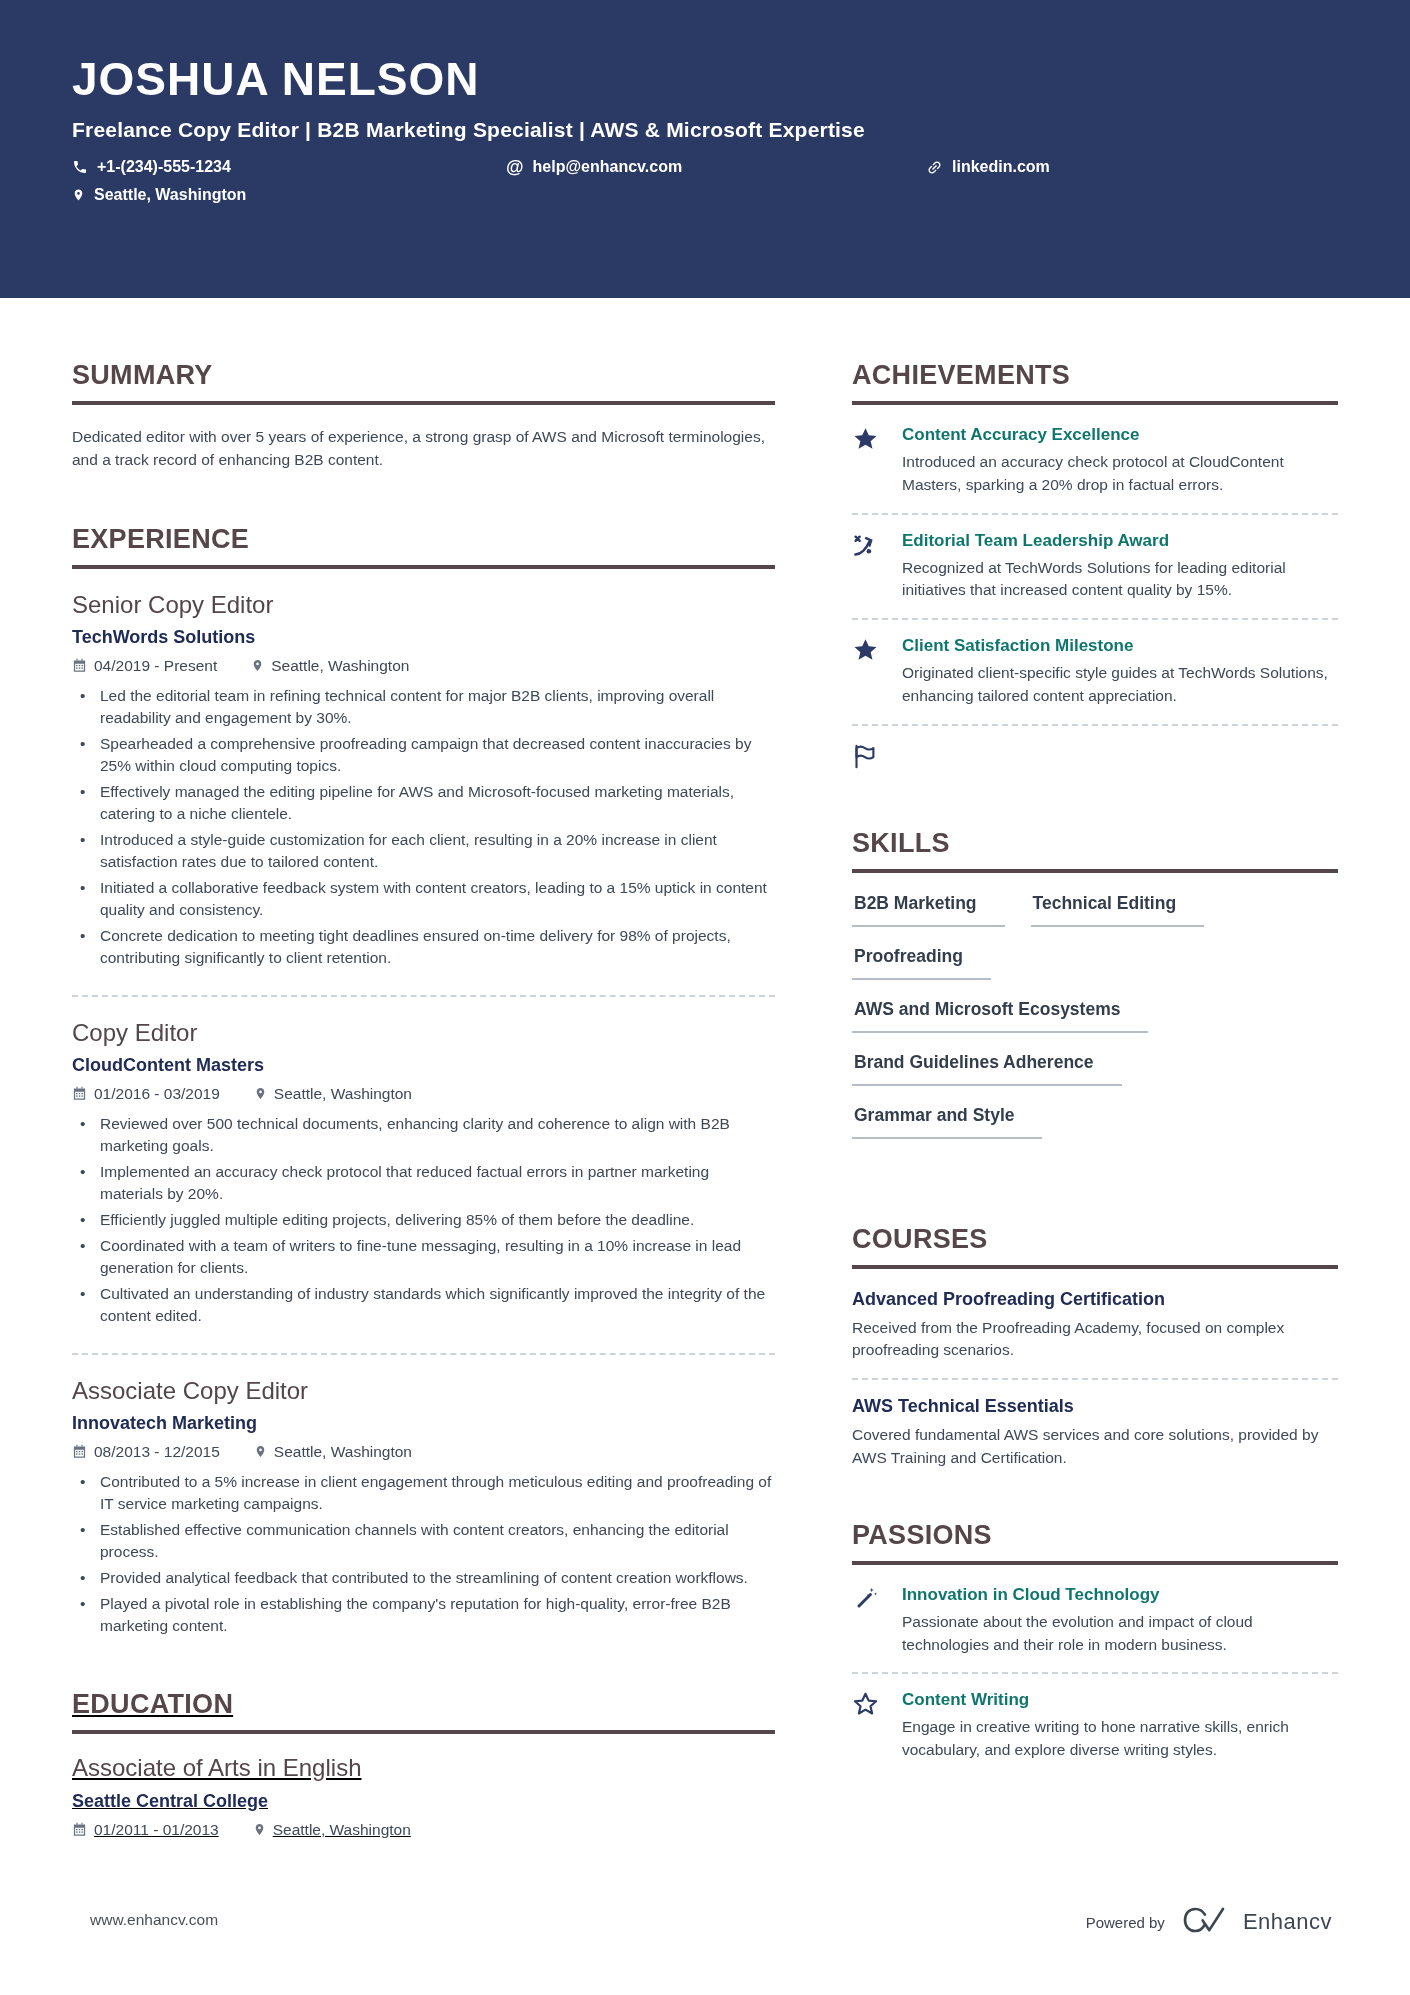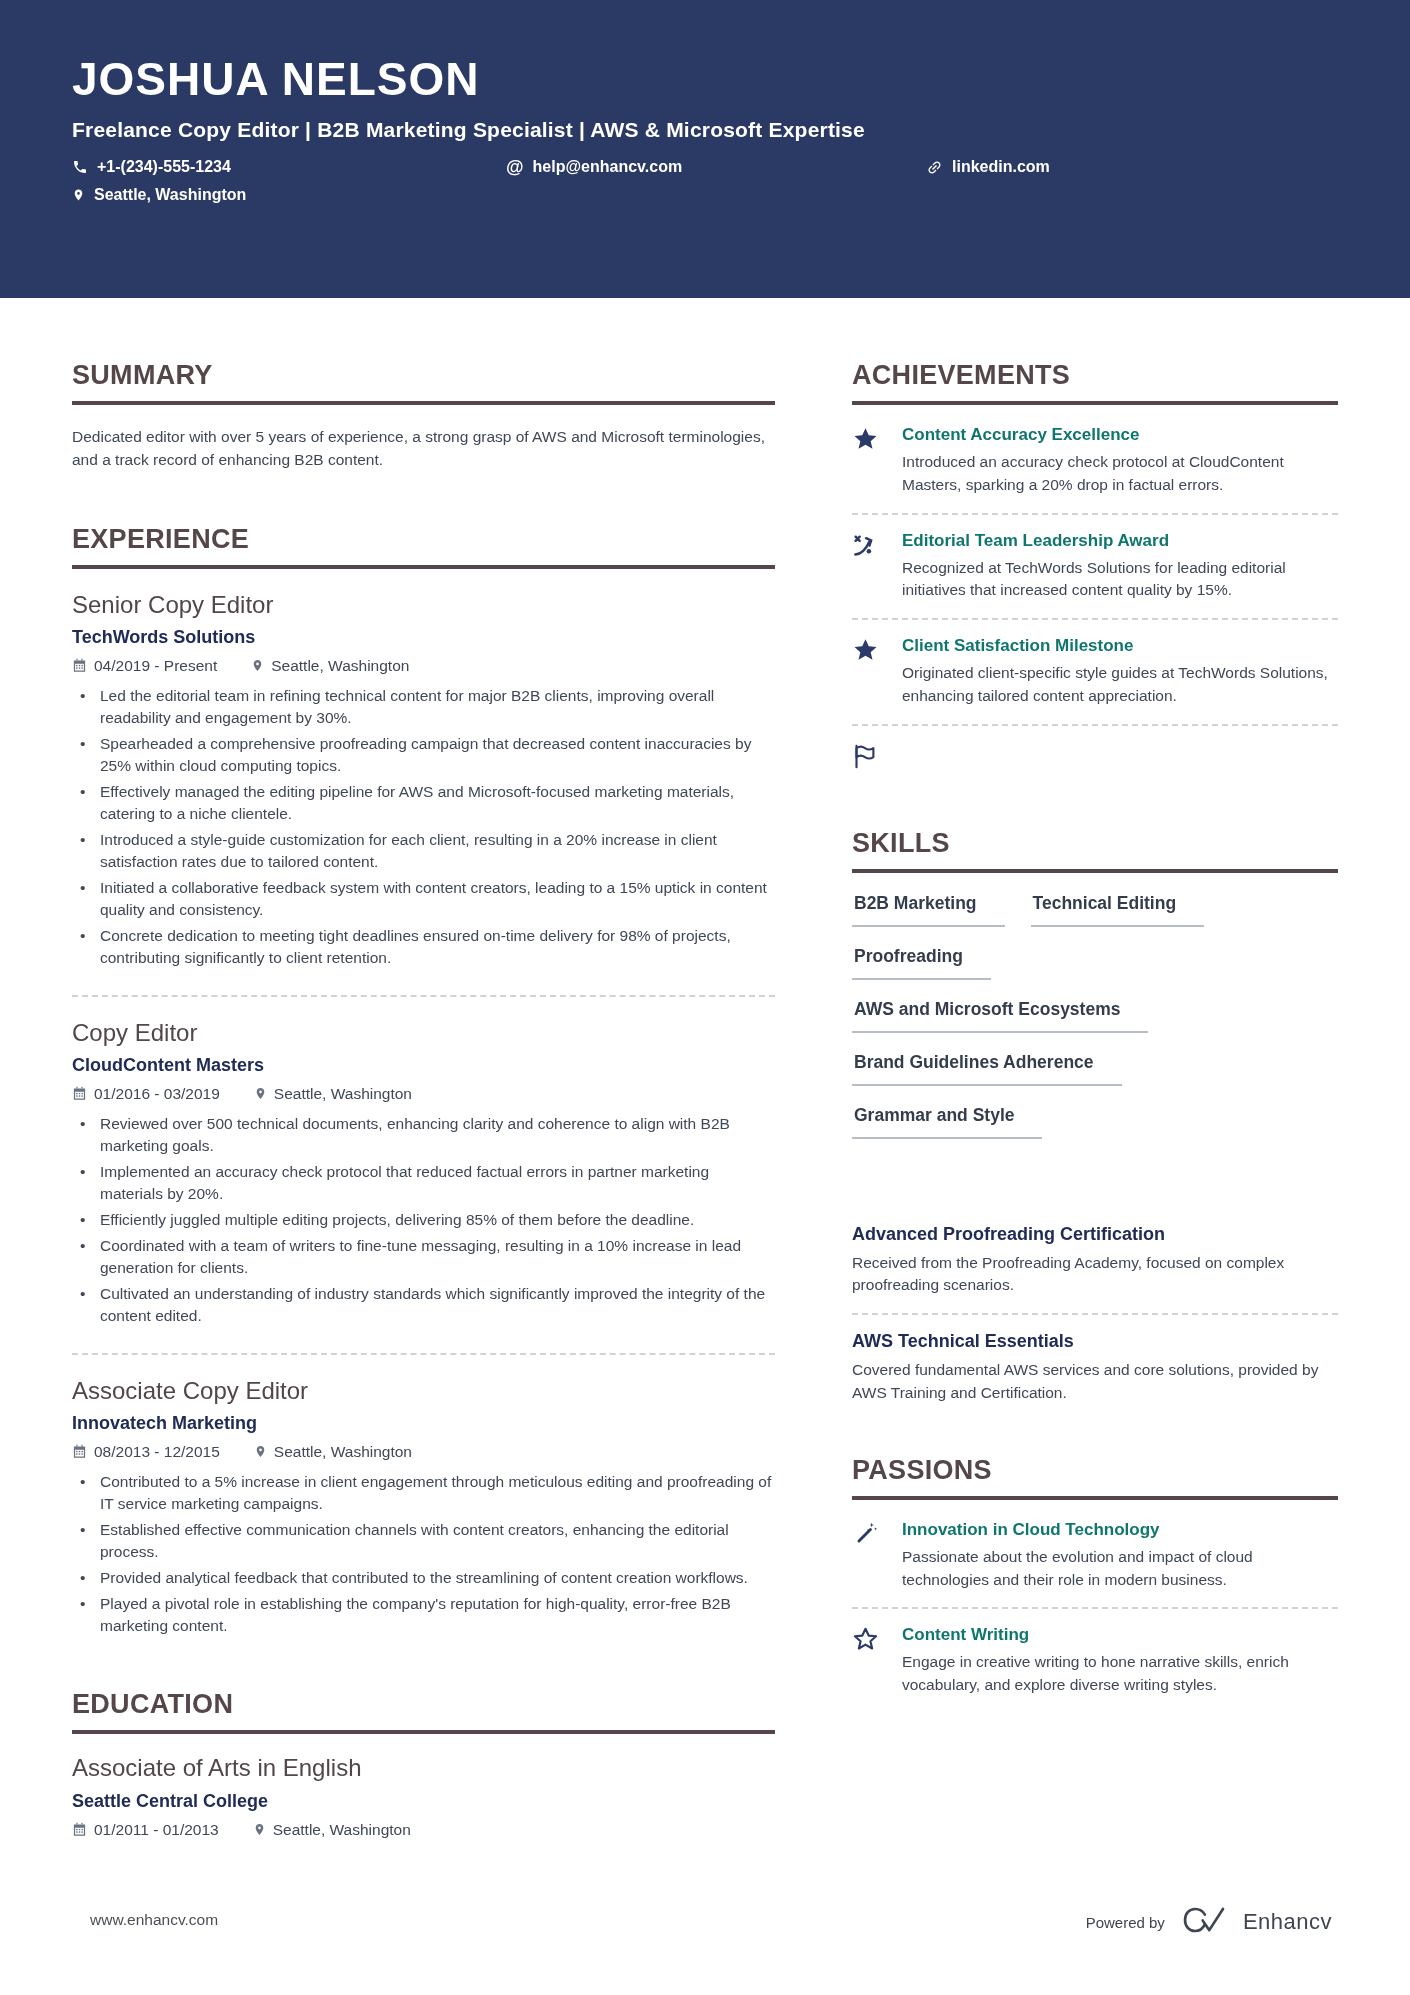--- a/index.html
+++ b/index.html
@@ -54,21 +54,21 @@
   .job-company{font-size:18px;font-weight:700;color:var(--navy);margin-bottom:9px;}
   .meta-row{display:flex;align-items:center;gap:20px;font-size:15.5px;color:var(--body);margin-bottom:10px;}
   .meta-item{display:flex;align-items:center;gap:7px;}
   .meta-item + .meta-item{margin-left:14px;}
   .meta-item svg{display:block;}
   ul.bullets{list-style:none;font-size:15.5px;line-height:1.42;color:var(--body);}
   ul.bullets li{position:relative;padding-left:28px;margin-bottom:4px;}
   ul.bullets li::before{content:"•";position:absolute;left:8px;top:0;color:var(--body);}
   .dashed-sep{border:none;border-top:2px dashed var(--dash);margin:20px 0;}
   
-  .education{margin-top:46px;}
+  .education{margin-top:46px;text-decoration:underline;}
   .edu-degree{font-size:24px;color:var(--job-title);font-weight:400;margin-bottom:9px;}
   .edu-school{font-size:18px;font-weight:700;color:var(--navy);margin-bottom:9px;}
   
   .ach-item{display:grid;grid-template-columns:50px 1fr;align-items:start;}
   .ach-icon{padding-top:1px;}
   .ach-title{font-size:17px;font-weight:700;color:#0f766e;margin-bottom:6px;}
   .ach-text{font-size:15.5px;line-height:1.47;color:var(--body);}
   .rsep{border:none;border-top:2px dashed var(--dash);margin:16px 0;}
   
   .skills{margin-top:54px;}
@@ -368,20 +368,21 @@
           <span class="skill">B2B Marketing</span>
           <span class="skill">Technical Editing</span>
           <span class="skill">Proofreading</span>
           <span class="skill">AWS and Microsoft Ecosystems</span>
           <span class="skill">Brand Guidelines Adherence</span>
           <span class="skill">Grammar and Style</span>
         </div>
       </div>
 
       <div class="courses">
+        <h2 class="sec">COURSES</h2>
         <div>
           <div class="course-title">Advanced Proofreading Certification</div>
           <div class="course-text">Received from the Proofreading Academy, focused on complex proofreading scenarios.</div>
         </div>
         <hr class="rsep">
         <div>
           <div class="course-title">AWS Technical Essentials</div>
           <div class="course-text">Covered fundamental AWS services and core solutions, provided by AWS Training and Certification.</div>
         </div>
       </div>

